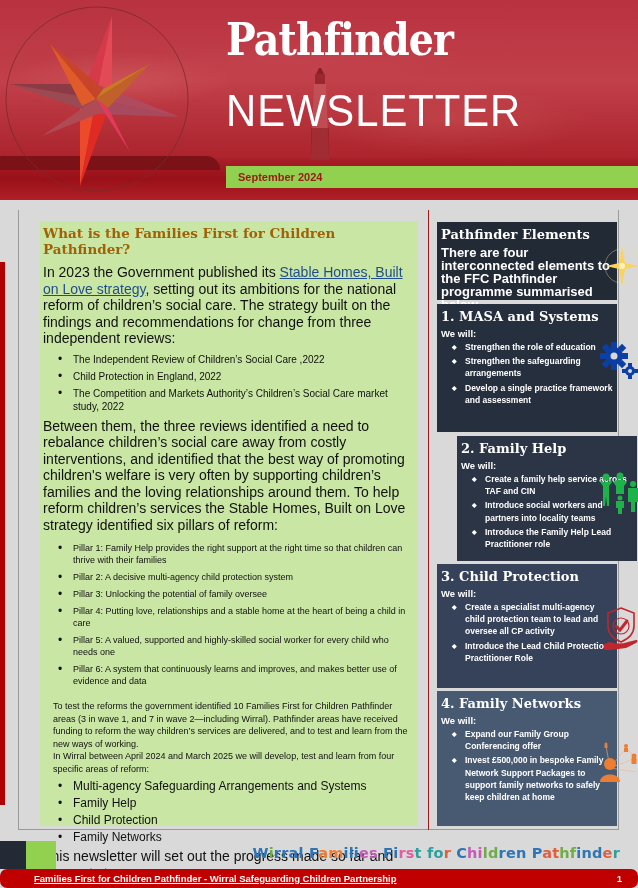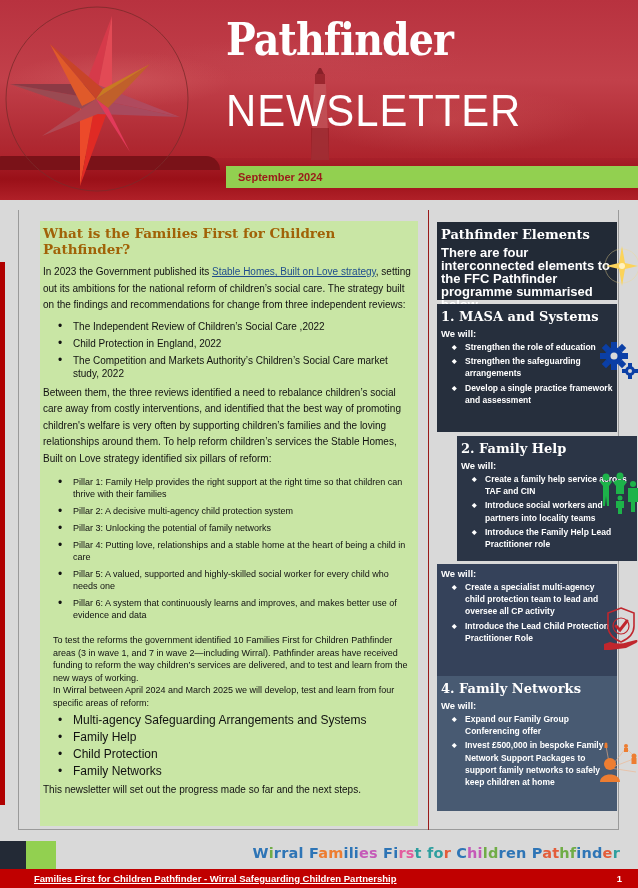--- a/index.html
+++ b/index.html
@@ -26,21 +26,21 @@
   .date-bar { position: absolute; left: 226px; top: 166px; width: 412px; height: 22px; background: #92d050;
     padding-left: 12px; font-size: 11px; font-weight: bold; color: #9a1a1a; line-height: 22px; }
 
   
   .left-strip { position: absolute; left: 0; top: 262px; width: 5px; height: 543px; background: #b00000; }
   .left-frame { position: absolute; left: 18px; top: 210px; width: 410px; height: 620px; border-left: 1px solid #9a9a9a; border-bottom: 1px solid #9a9a9a; }
 
   
   .main { position: absolute; left: 40px; top: 221px; width: 378px; height: 605px; background: #c9e6a5; padding: 4px 3px 0 3px; }
   .main h1 { font-family: "DejaVu Serif", serif; font-weight: bold; font-size: 13.5px; color: #a16207; margin-bottom: 7px; letter-spacing: 0; }
-  .main p { font-size: 10px; line-height: 16.5px; color: #111; }
+  .main p { font-size: 14px; line-height: 16.5px; color: #111; }
   .main a { color: #1f4e8c; text-decoration: underline; }
   .main ul { list-style: none; margin: 6px 0 5px 0; }
   .main ul li { position: relative; padding-left: 30px; font-size: 10px; line-height: 13px; margin-bottom: 4px; }
   .main ul li::before { content: "\2022"; position: absolute; left: 15px; top: 0; font-size: 12px; }
   .main ul.small li { font-size: 9px; line-height: 12px; margin-bottom: 5px; }
   .main ul.tight li { font-size: 12px; line-height: 12px; margin-bottom: 5px; }
   .main p.small { font-size: 9px; line-height: 12.5px; margin-left: 10px; }
   .gap { height: 8px; }
 
   
@@ -52,30 +52,30 @@
   .side h2 { font-family: "DejaVu Serif", serif; font-weight: bold; font-size: 13px; line-height: 18px; margin-bottom: 2px; }
   .side .intro { font-size: 13px; line-height: 13px; font-weight: bold; }
   .side .we { font-size: 9.5px; font-weight: bold; margin-bottom: 2px; }
   .side ul { list-style: none; }
   .side ul li { position: relative; padding-left: 24px; font-size: 8.5px; font-weight: bold; line-height: 12.2px; margin-bottom: 2px; }
   .side ul li::before { content: "\25C6"; position: absolute; left: 11px; top: 0; font-size: 6px; }
   .s0 { top: 222px; height: 78px; background: #222a36; }
   .s1 { top: 304px; height: 128px; background: #262f3d; }
   .s2 { top: 436px; height: 125px; background: #2b3546; margin-left: 20px; }
   .s3 { top: 564px; height: 124px; background: #35425a; }
-  .s4 { top: 676px; height: 135px; background: #485a72; }
+  .s4 { top: 691px; height: 135px; background: #485a72; }
 
   .icon-wrap { position: absolute; }
 
   
   .foot-dark { position: absolute; left: 0; top: 841px; width: 26px; height: 28px; background: #232a36; }
   .foot-green { position: absolute; left: 26px; top: 841px; width: 30px; height: 28px; background: #92d050; }
   .foot-title { position: absolute; right: 18px; top: 845px; font-family: "DejaVu Sans", sans-serif; font-weight: bold; font-size: 14.5px; letter-spacing: 0.2px; }
   .foot-title span { display: inline; }
-  .foot-bar { position: absolute; left: 0; top: 869px; width: 638px; height: 19px; background: #c00000; color: #fff; }
+  .foot-bar { position: absolute; left: 0; top: 869px; width: 638px; height: 19px; background: #c00000; color: #fff; border-radius: 7px; }
   .foot-bar .txt { position: absolute; left: 34px; top: 4px; font-size: 9.5px; font-weight: bold; text-decoration: underline; }
   .foot-bar .pg { position: absolute; right: 16px; top: 4px; font-size: 9.5px; font-weight: bold; }
 </style>
 </head>
 <body>
 
 <div class="header">
   <div class="sky"></div>
   <div class="shore"></div>
   <div class="rocks"></div>
@@ -118,21 +118,21 @@
   <p><span>In 2023 the Government published its </span><a>Stable Homes, Built on Love strategy</a><span>, setting out its ambitions for the national reform of children’s social care. The strategy built on the findings and recommendations for change from three independent reviews:</span></p>
   <ul>
     <li>The Independent Review of Children’s Social Care ,2022</li>
     <li>Child Protection in England, 2022</li>
     <li>The Competition and Markets Authority’s Children’s Social Care market study, 2022</li>
   </ul>
   <p>Between them, the three reviews identified a need to rebalance children’s social care away from costly interventions, and identified that the best way of promoting children's welfare is very often by supporting children’s families and the loving relationships around them. To help reform children’s services the Stable Homes, Built on Love strategy identified six pillars of reform:</p>
   <ul class="small" style="margin-top:9px;">
     <li> Pillar 1: Family Help provides the right support at the right time so that children can thrive with their families</li>
     <li>Pillar 2: A decisive multi-agency child protection system</li>
-    <li>Pillar 3: Unlocking the potential of family networks</li>
+    <li>Pillar 3: Unlocking the potential of family oversee</li>
     <li>Pillar 4: Putting love, relationships and a stable home at the heart of being a child in care</li>
     <li>Pillar 5: A valued, supported and highly-skilled social worker for every child who needs one</li>
     <li>Pillar 6: A system that continuously learns and improves, and makes better use of evidence and data</li>
   </ul>
   <div class="gap"></div>
   <p class="small">To test the reforms the government identified 10 Families First for Children Pathfinder areas (3 in wave 1, and 7 in wave 2—including Wirral). Pathfinder areas have received funding to reform the way children’s services are delivered, and to test and learn from the new ways of working.</p>
   <p class="small">In Wirral between April 2024 and March 2025 we will develop, test and learn from four specific areas of reform:</p>
   <ul class="tight" style="margin-top:5px;">
     <li>Multi-agency Safeguarding Arrangements and Systems</li>
     <li>Family Help</li>
@@ -164,20 +164,21 @@
   <h2>2. Family Help</h2>
   <div class="we">We will:</div>
   <ul>
     <li>Create a family help service across TAF and CIN</li>
     <li>Introduce social workers and partners into locality teams</li>
     <li>Introduce the Family Help Lead Practitioner role</li>
   </ul>
 </div>
 
 <div class="side s3">
+  <h2>3. Child Protection</h2>
   <div class="we">We will:</div>
   <ul>
     <li>Create a specialist multi-agency child protection team to lead and oversee all CP activity</li>
     <li>Introduce the Lead Child Protection Practitioner Role</li>
   </ul>
 </div>
 
 <div class="side s4">
   <h2>4. Family Networks</h2>
   <div class="we">We will:</div>

